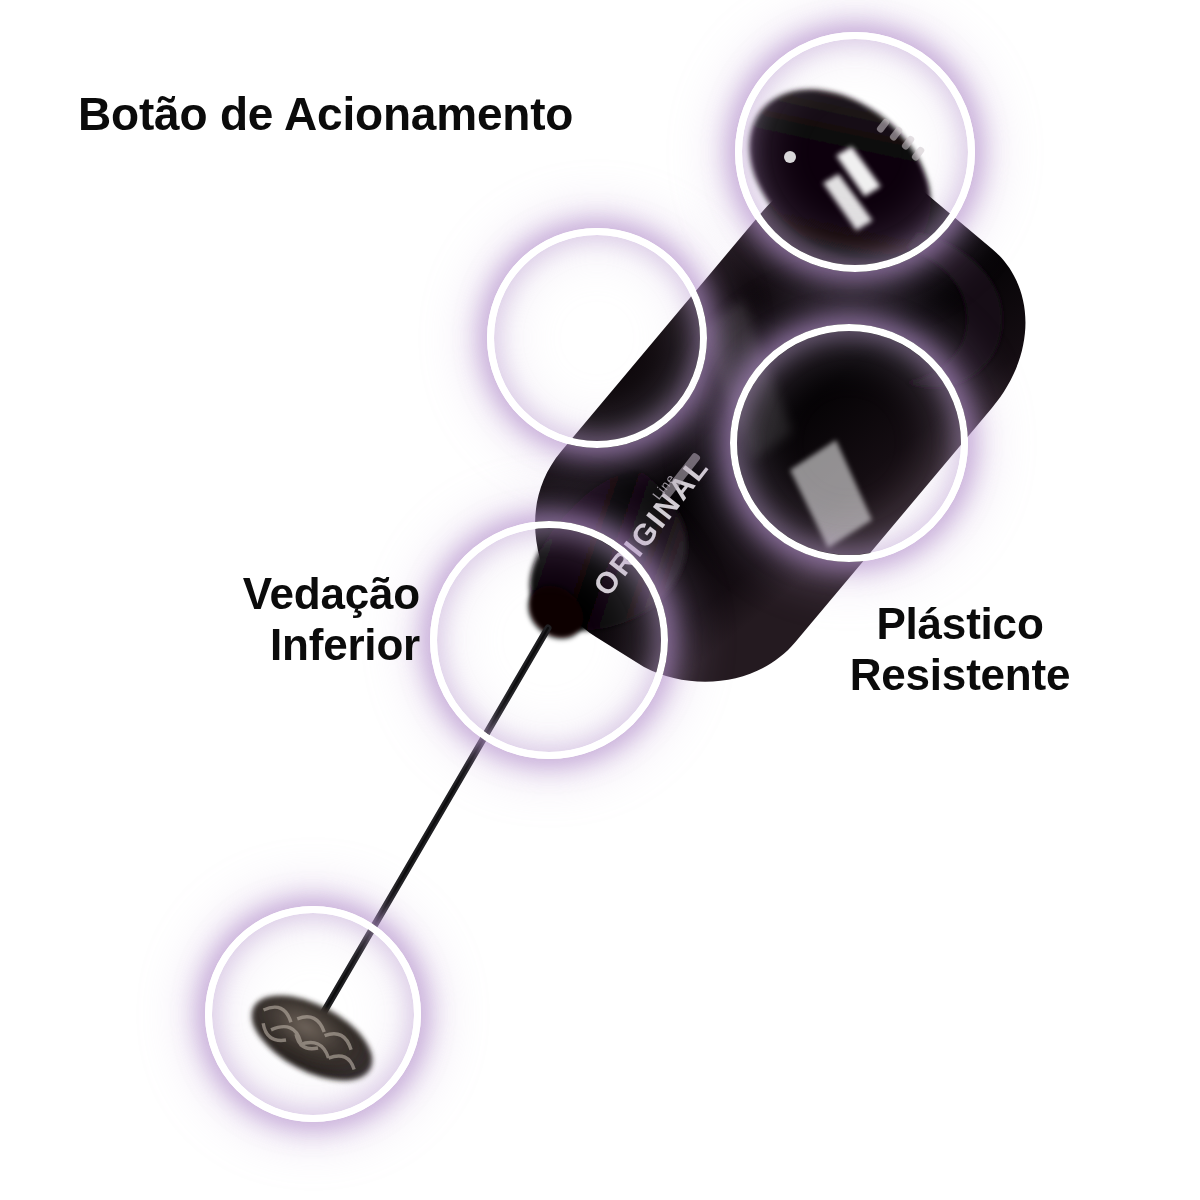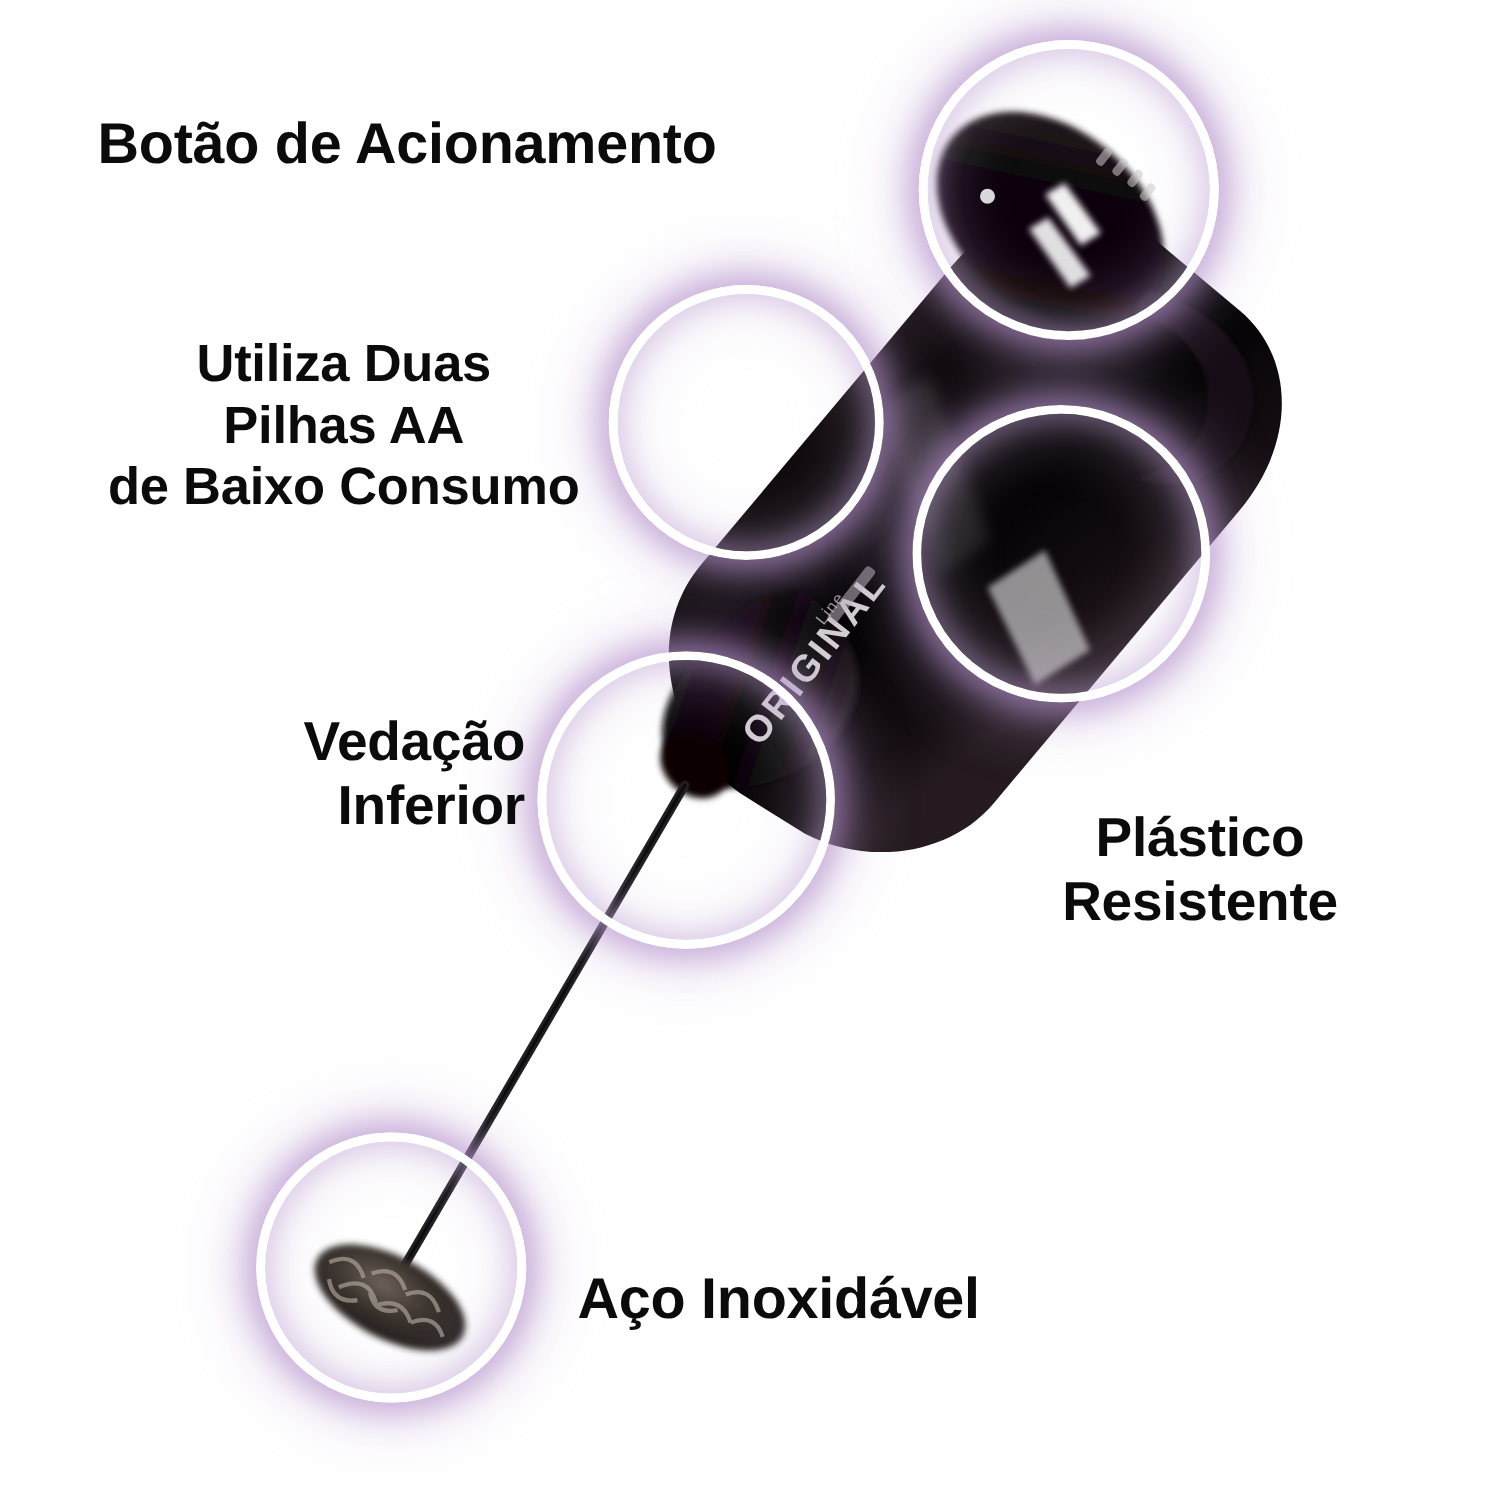--- a/index.html
+++ b/index.html
@@ -44,21 +44,21 @@
     color: #0b0b0b;
     font-weight: bold;
     line-height: 1.17;
     letter-spacing: -0.2px;
     white-space: pre-line;
     text-align: right;
   }
   .label-trigger   { left:  78px; top:  88px; font-size: 46px; }
   .label-batteries { left:  40px; top: 266px; font-size: 42px; text-align: center; width: 470px; }
   .label-seal      { left: 150px; top: 568px; font-size: 44px; text-align: right; width: 270px; }
-  .label-plastic   { left: 810px; top: 598px; font-size: 44px; text-align: center; width: 300px; margin-top: 47px; }
+  .label-plastic   { left: 810px; top: 598px; font-size: 44px; text-align: center; width: 300px; }
   .label-steel     { left: 462px; top: 1012px; font-size: 46px; }
 </style>
 </head>
 <body>
 
 <div id="infographic">
 
   <svg id="product-illustration" viewBox="0 0 1200 1200" xmlns="http://www.w3.org/2000/svg">
     <defs>
       <linearGradient id="bodyGrad" x1="0" y1="0" x2="1" y2="0.35">
@@ -170,25 +170,21 @@
   <div class="callout-circle" style="left:487px; top:228px; width:220px; height:220px;"></div>
 
   <div class="callout-circle" style="left:730px; top:324px; width:238px; height:238px;"></div>
 
   <div class="callout-circle" style="left:430px; top:521px; width:238px; height:238px;"></div>
 
   <div class="callout-circle" style="left:205px; top:906px; width:216px; height:216px;"></div>
 
   <div class="callout-label label-trigger">Botão de Acionamento</div>
 
-  <div class="callout-label label-batteries">Utiliza Duas
-Pilhas AA
-de Baixo Consumo</div>
 
   <div class="callout-label label-plastic">Plástico
 Resistente</div>
 
   <div class="callout-label label-seal">Vedação
 Inferior</div>
 
-  <div class="callout-label label-steel">Aço Inoxidável</div>
 
 </div>
 
 </body></html>

